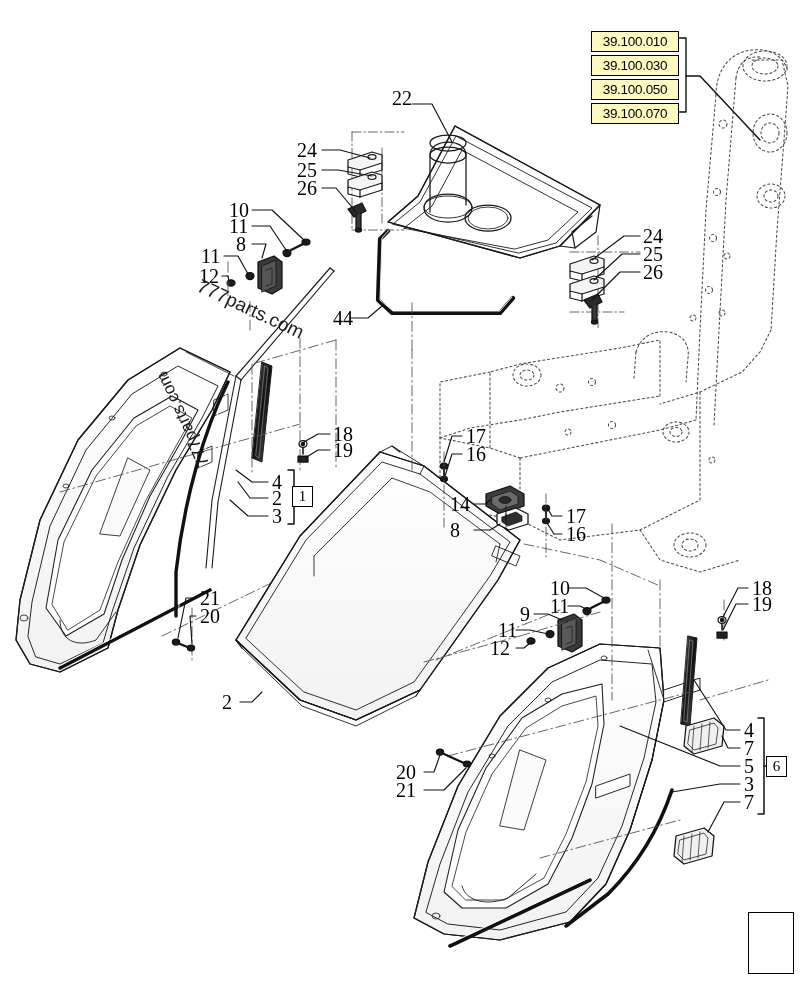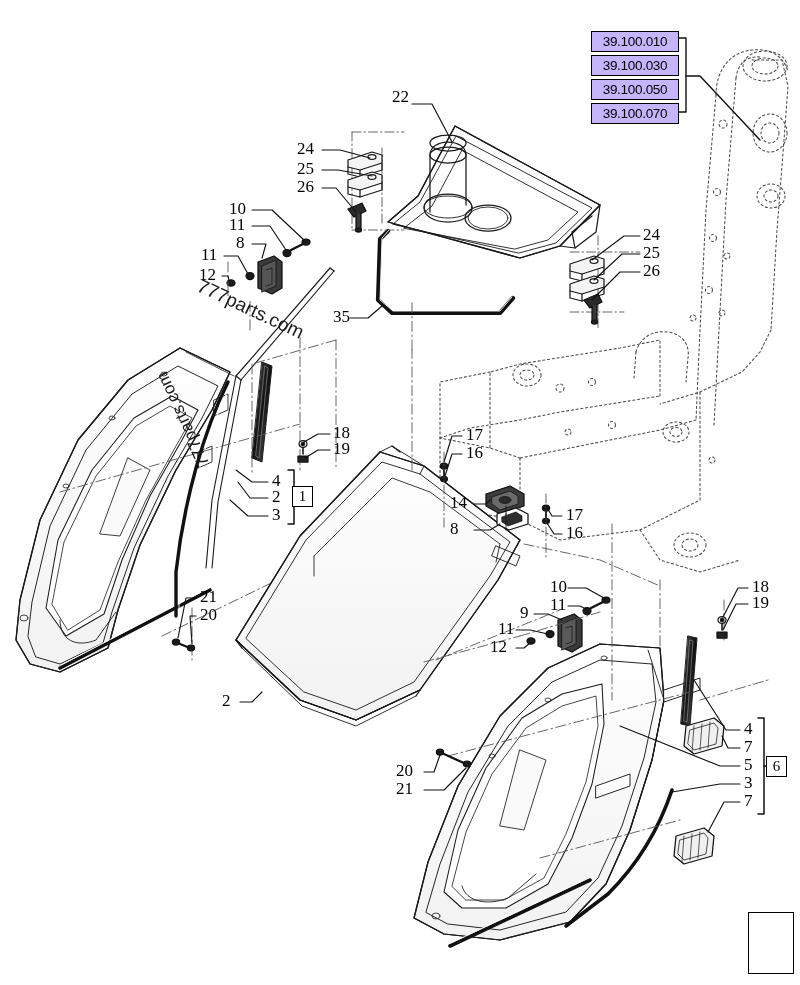--- a/index.html
+++ b/index.html
@@ -19,21 +19,21 @@
   #art {
     position: absolute;
     left: 0; top: 0;
     width: 800px;
     height: 985px;
   }
   
   .callout {
     position: absolute;
     font-family: "Liberation Serif", "DejaVu Serif", serif;
-    font-size: 17px;
+    font-size: 20px;
     color: #000000;
     line-height: 1;
     white-space: nowrap;
     letter-spacing: 0px;
   }
   
   .group-box {
     position: absolute;
     border: 1.3px solid #000000;
     background: #ffffff;
@@ -47,21 +47,21 @@
   }
   
   #refcodes {
     position: absolute;
     left: 591px;
     top: 31px;
     width: 88px;
   }
   .refcode {
     border: 1.4px solid #000000;
-    background: #c4b5fd;
+    background: #fef9c3;
     height: 19px;
     line-height: 19px;
     margin-bottom: 3px;
     text-align: center;
     font-family: "Liberation Sans", sans-serif;
     font-size: 13.5px;
     letter-spacing: -0.3px;
     color: #000;
   }
   
@@ -577,21 +577,21 @@
   <div class="callout" style="left:643px; top:226px;">24</div>
   <div class="callout" style="left:643px; top:244px;">25</div>
   <div class="callout" style="left:643px; top:262px;">26</div>
 
   <div class="callout" style="left:229px; top:200px;">10</div>
   <div class="callout" style="left:229px; top:216px;">11</div>
   <div class="callout" style="left:236px; top:234px;">8</div>
   <div class="callout" style="left:201px; top:246px;">11</div>
   <div class="callout" style="left:199px; top:266px;">12</div>
 
-  <div class="callout" style="left:333px; top:308px;">35</div>
+  <div class="callout" style="left:333px; top:308px;">44</div>
 
   <div class="callout" style="left:333px; top:424px;">18</div>
   <div class="callout" style="left:333px; top:440px;">19</div>
 
   <div class="callout" style="left:272px; top:472px;">4</div>
   <div class="callout" style="left:272px; top:488px;">2</div>
   <div class="callout" style="left:272px; top:506px;">3</div>
 
   <div class="callout" style="left:466px; top:426px;">17</div>
   <div class="callout" style="left:466px; top:444px;">16</div>

